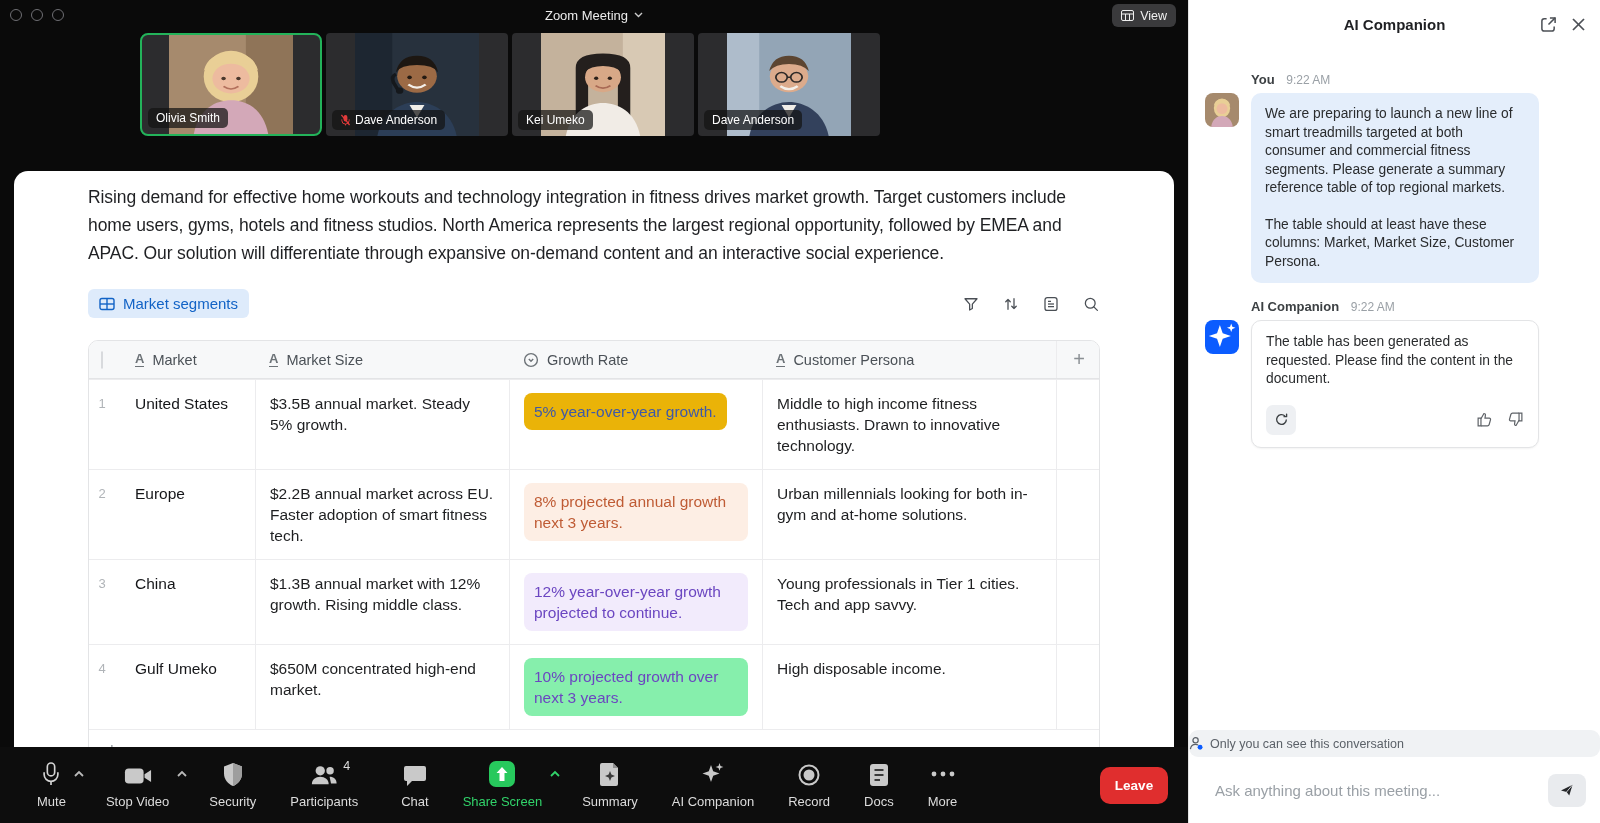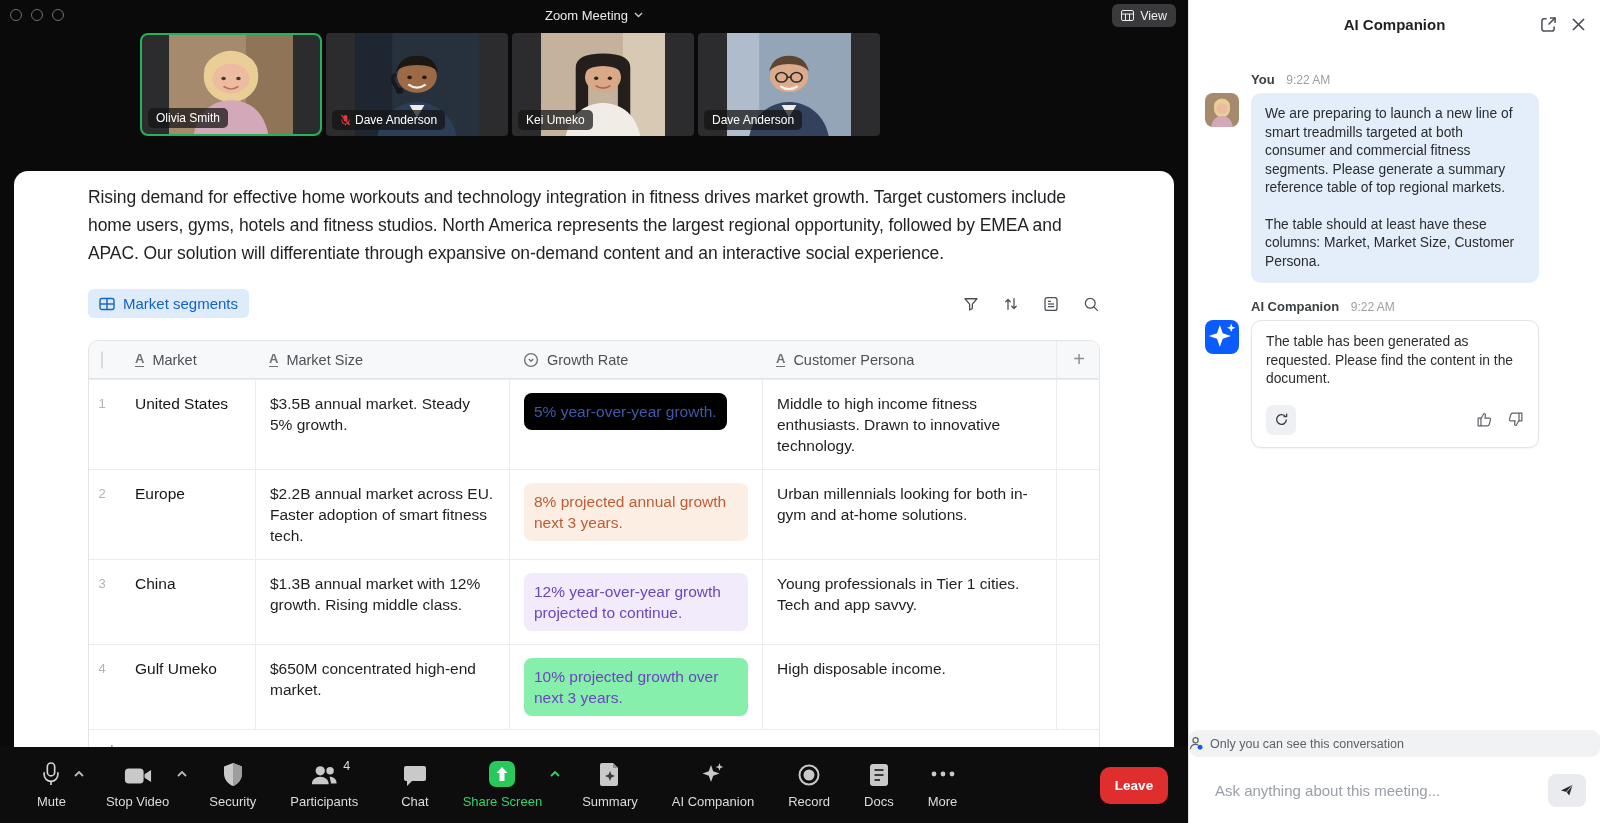--- a/index.html
+++ b/index.html
@@ -274,21 +274,21 @@
               <span class="type-a">A</span>
               <span>Customer Persona</span>
             </div>
           <div class="hplus">+</div>
         </div>
 
         <div class="trow tbody-row">
           <div class="cell num">1</div>
           <div class="cell market">United States</div>
           <div class="cell bordered">$3.5B annual market. Steady 5% growth.</div>
-          <div class="cell bordered"><span class="growth-pill" style="background-color: #000000; color: rgb(62, 89, 168);">5% year-over-year growth.</span></div>
+          <div class="cell bordered"><span class="growth-pill" style="background-color: #eab308; color: rgb(62, 89, 168);">5% year-over-year growth.</span></div>
           <div class="cell bordered">Middle to high income fitness enthusiasts. Drawn to innovative technology.</div>
           <div class="cell bordered"></div>
         </div>
 
         <div class="trow tbody-row">
           <div class="cell num">2</div>
           <div class="cell market">Europe</div>
           <div class="cell bordered">$2.2B annual market across EU. Faster adoption of smart fitness tech.</div>
           <div class="cell bordered"><span class="growth-pill" style="background-color: rgb(253, 238, 228); color: rgb(191, 91, 52);">8% projected annual growth next 3 years.</span></div>
           <div class="cell bordered">Urban millennials looking for both in-gym and at-home solutions.</div>

